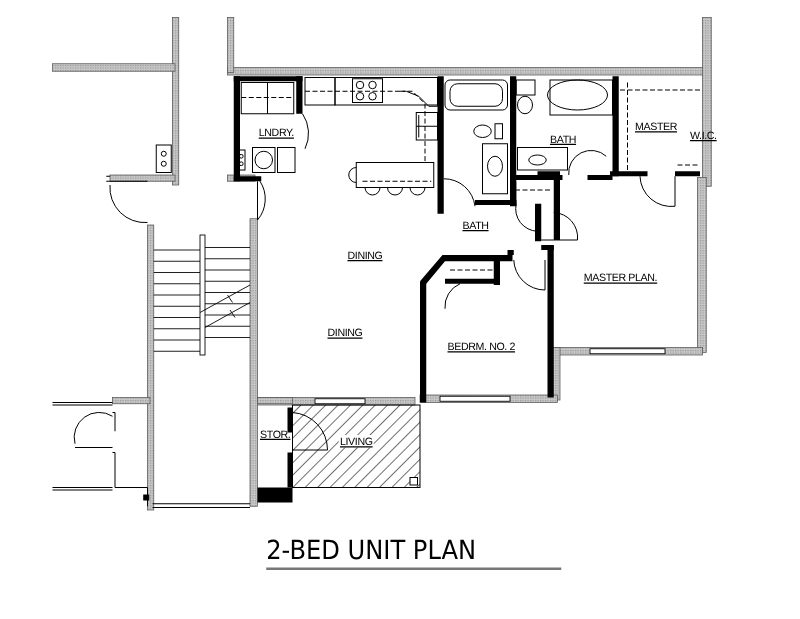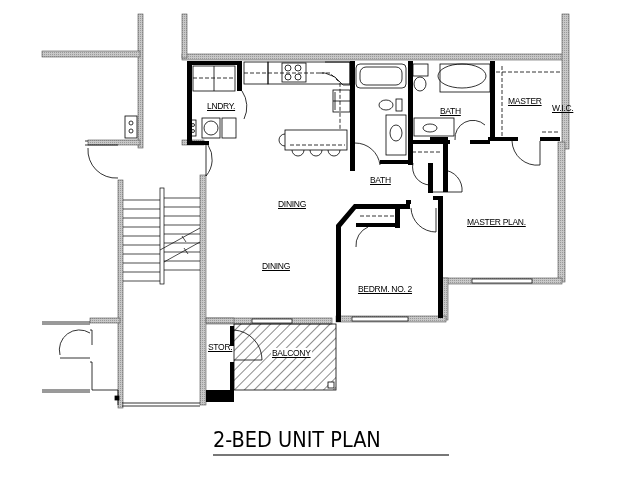--- a/index.html
+++ b/index.html
@@ -239,18 +239,18 @@
 </svg>
 
 <div class="lbl" style="left:207px;top:101px;">LNDRY.</div>
 <div class="lbl" style="left:460px;top:96px;padding-left:48px;">MASTER</div>
 <div class="lbl" style="left:440px;top:106px;text-align:right;">BATH</div>
 <div class="lbl" style="left:516px;top:103px;margin-left:36px;">W.I.C.</div>
 <div class="lbl" style="left:370px;top:175px;">BATH</div>
 <div class="lbl" style="left:278px;top:199px;">DINING</div>
 <div class="lbl" style="left:262px;top:261px;">DINING</div>
 <div class="lbl" style="left:467px;top:217px;">MASTER PLAN.</div>
-<div class="lbl" style="left:358px;top:284px;">BEDRM. NO. 2</div>
+<div class="lbl" style="left:358px;top:272px;">BEDRM. NO. 2</div>
 <div class="lbl" style="left:208px;top:342px;">STOR.</div>
-<div class="lbl" style="left:271px;top:348px;background:#fff;padding:0 1px;">BALCONY</div>
+<div class="lbl" style="left:271px;top:348px;background:#fff;padding:0 1px;">LIVING</div>
 
 <div class="title">2-BED UNIT PLAN</div>
 <div class="title-rule"></div>
 
 </body></html>

